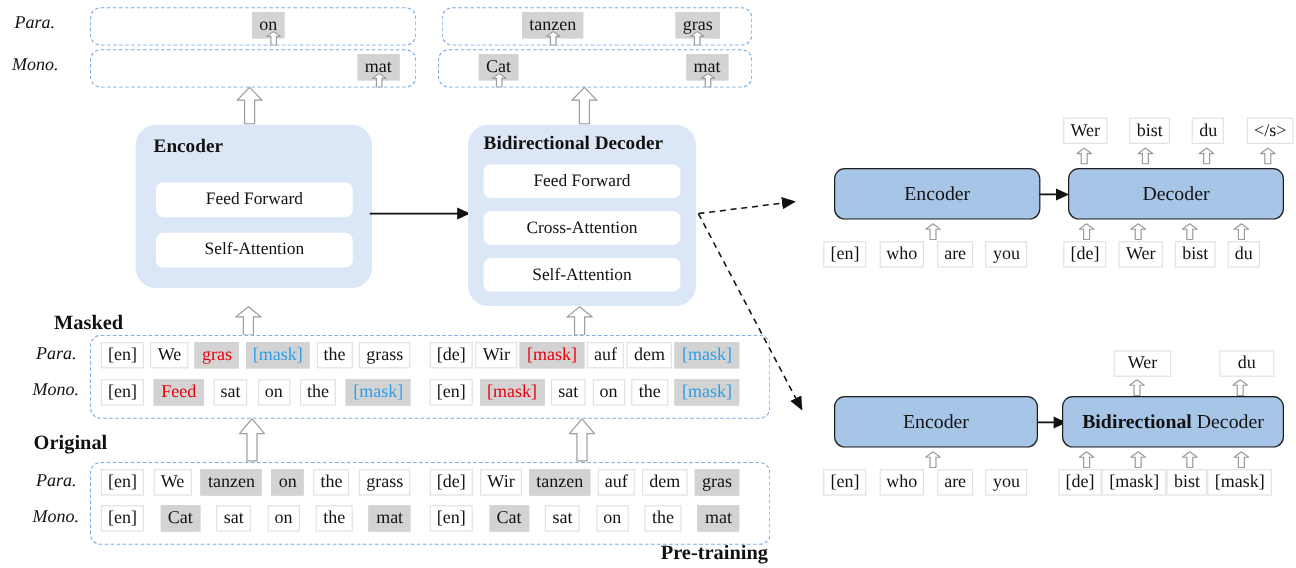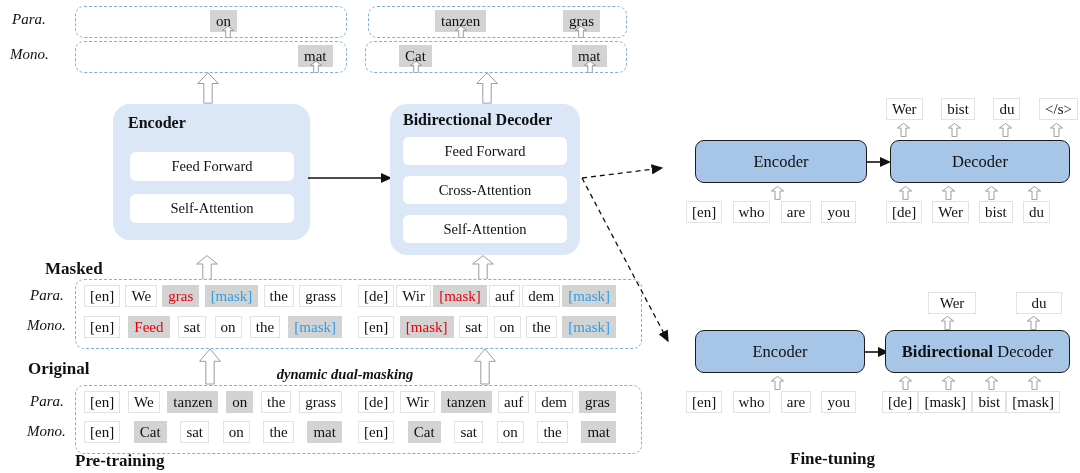--- a/index.html
+++ b/index.html
@@ -20,21 +20,21 @@
   .ftitle{font-weight:bold;font-size:17px;text-decoration:underline;text-underline-offset:2px;white-space:nowrap;}
   .token{background:#fff;border:1px solid #e2e2e2;padding:0 5px;font-size:15px;line-height:20px;
          display:inline-block;text-align:center;white-space:nowrap;}
   .token.g{background:var(--gray,#d3d3d3);border-color:var(--gray,#d3d3d3);}
   .token.r{background:var(--gray,#d3d3d3);border-color:var(--gray,#d3d3d3);color:var(--red,#e8000d);}
   .token.b{background:var(--gray,#d3d3d3);border-color:var(--gray,#d3d3d3);color:var(--mblue,#2e9fe6);}
   .trow{display:flex;gap:16px;}
   .half{display:flex;justify-content:space-between;width:258px;}
   .frow{display:flex;justify-content:space-between;}
   .arrow svg{display:block;width:100%;height:100%;}
-  .center{text-align:left;}
+  .center{text-align:right;}
 </style>
 </head>
 <body>
 
 <div class="canvas">
 
   <span class="abs rlabel" style="left:12px;top:11px;">Para.</span>
   <div class="abs dashed" style="left:75px;top:6px;width:270px;height:30px;">
     <span class="token g abs" style="left:134px;top:3px;">on</span>
     <span class="abs arrow" style="left:146px;top:19px;width:12px;height:12px;">
@@ -171,21 +171,20 @@
           <span class="token">[en]</span>
           <span class="token r">[mask]</span>
           <span class="token">sat</span>
           <span class="token">on</span>
           <span class="token">the</span>
           <span class="token b">[mask]</span>
         </div>
     </div>
   </div>
 
-  <div class="abs note" style="left:238px;top:366px;width:214px;">dynamic dual-masking</div>
 
   <span class="abs seclabel" style="left:28px;top:359px;text-align:center;">Original</span>
   <span class="abs rlabel" style="left:30px;top:393px;">Para.</span>
   <span class="abs rlabel" style="left:27px;top:423px;">Mono.</span>
   <div class="abs dashed" style="left:75px;top:385px;width:565px;height:67px;">
     <div class="trow abs" style="left:8px;top:5px;">
       <div class="half">
           <span class="token">[en]</span>
           <span class="token">We</span>
           <span class="token g">tanzen</span>
@@ -370,15 +369,14 @@
       <span class="token">are</span>
       <span class="token">you</span>
     </div>
   <div class="frow abs" style="left:882px;top:391px;width:178px;">
       <span class="token">[de]</span>
       <span class="token">[mask]</span>
       <span class="token">bist</span>
       <span class="token">[mask]</span>
     </div>
 
-  <div class="abs seclabel center" style="left:790px;top:449px;width:160px;">Fine-tuning</div>
 
 </div>
 
 </body></html>

